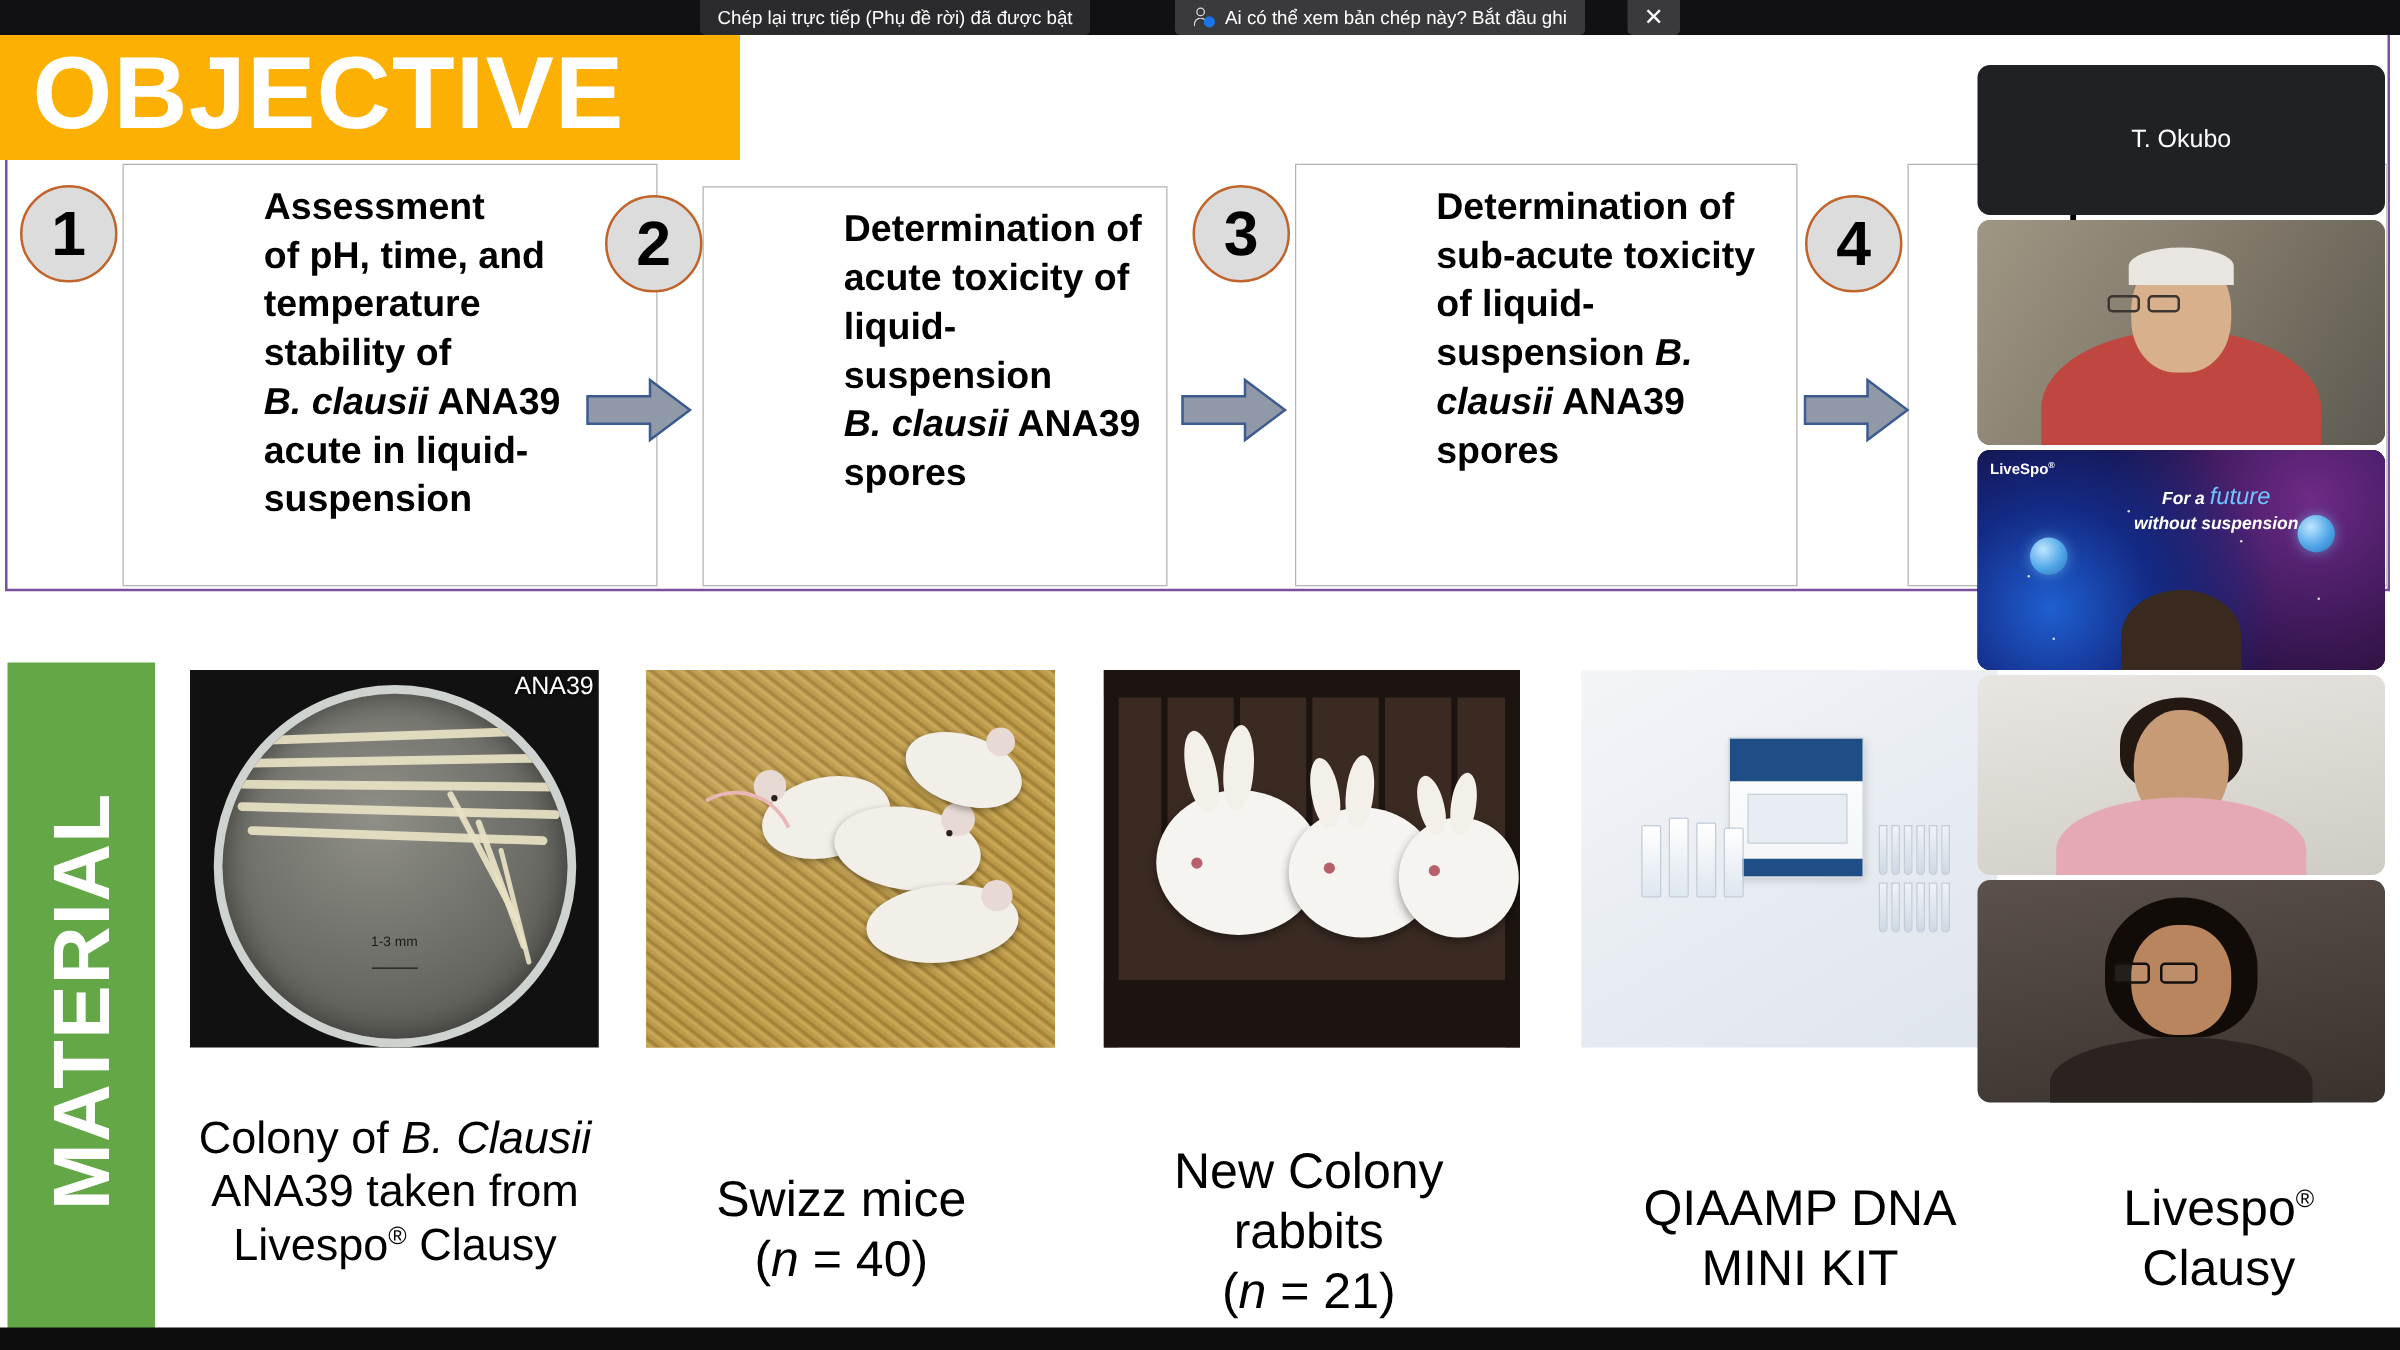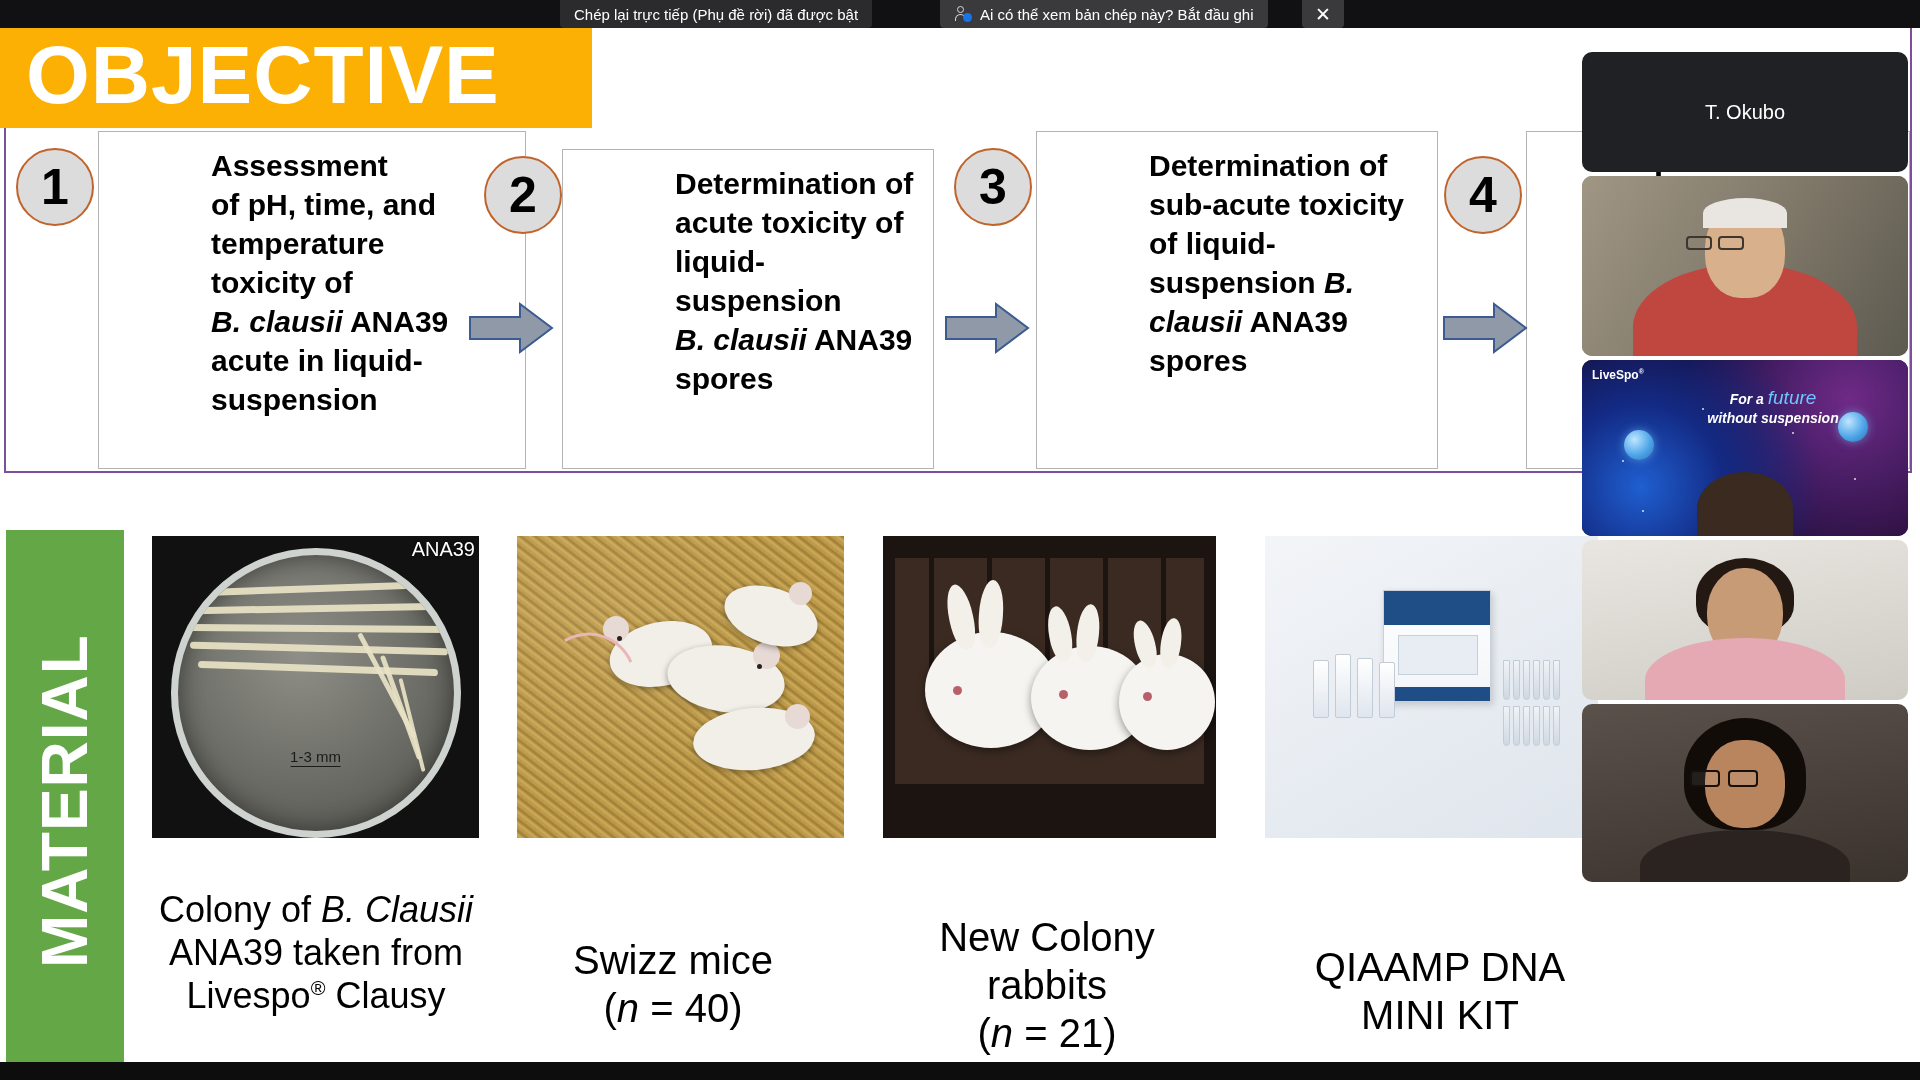--- a/index.html
+++ b/index.html
@@ -119,22 +119,22 @@
   .streak {
     position: absolute; height: 7px; border-radius: 4px;
     background: #e8e2c4; opacity: .92;
   }
   .petri-label {
     position: absolute; right: 4px; top: 2px; color: #ffffff;
     font-size: 20px; z-index: 5; text-shadow: 0 0 3px #000;
   }
   .petri-scale {
     position: absolute; left: 50%; top: 70%; transform: translateX(-50%);
-    color: #1a1a1a; font-size: 15px; border-bottom: 1.5px solid #1a1a1a;
-    padding-bottom: 1px; z-index: 4;
+    color: #1a1a1a; font-size: 11px; border-bottom: 1.5px solid #1a1a1a;
+    padding-bottom: 14px; z-index: 4;
   }
 
   
   .photo-mice { left: 517px; top: 528px; width: 327px; height: 302px;
     background:
       radial-gradient(ellipse at 20% 25%, rgba(255,255,255,.08), transparent 60%),
       repeating-linear-gradient(38deg, #b99542 0px, #cdab5b 3px, #9e7c32 6px, #c3a052 9px),
       #b3913f;
   }
   .mouse {
@@ -226,21 +226,21 @@
 
   <div class="slide">
 
     <div class="objective-frame">
 
       <div class="step" style="left:92px; width:428px;">
         <div class="step-text">
           <span>Assessment</span><br>
           <span>of pH, time, and</span><br>
           <span>temperature</span><br>
-          <span>toxicity of</span><br>
+          <span>stability of</span><br>
           <i>B. clausii</i><span> ANA39</span><br>
           <span>acute in liquid-</span><br>
           <span>suspension</span>
         </div>
       </div>
 
       <div class="step" style="left:556px; width:372px; top:133px; height:320px;">
         <div class="step-text">
           <span>Determination of</span><br>
           <span>acute toxicity of</span><br>
@@ -402,20 +402,24 @@
       <span>New Colony</span><br>
       <span>rabbits</span><br>
       <span>(</span><i>n</i><span> = 21)</span>
     </div>
 
     <div class="mat-caption" style="left:1250px; top:935px; width:380px; font-size:40px;">
       <span>QIAAMP DNA</span><br>
       <span>MINI KIT</span>
     </div>
 
+    <div class="mat-caption" style="left:1630px; top:935px; width:290px; font-size:40px;">
+      <span>Livespo</span><sup>®</sup><br>
+      <span>Clausy</span>
+    </div>
   </div>
 
   <div class="topbar">
     <div class="cc-pill">
       <span>Chép lại trực tiếp (Phụ đề rời) đã được bật</span>
     </div>
     <div class="rec-pill">
       <span class="person-add-icon">
         <span class="head"></span>
           <span class="body"></span>

